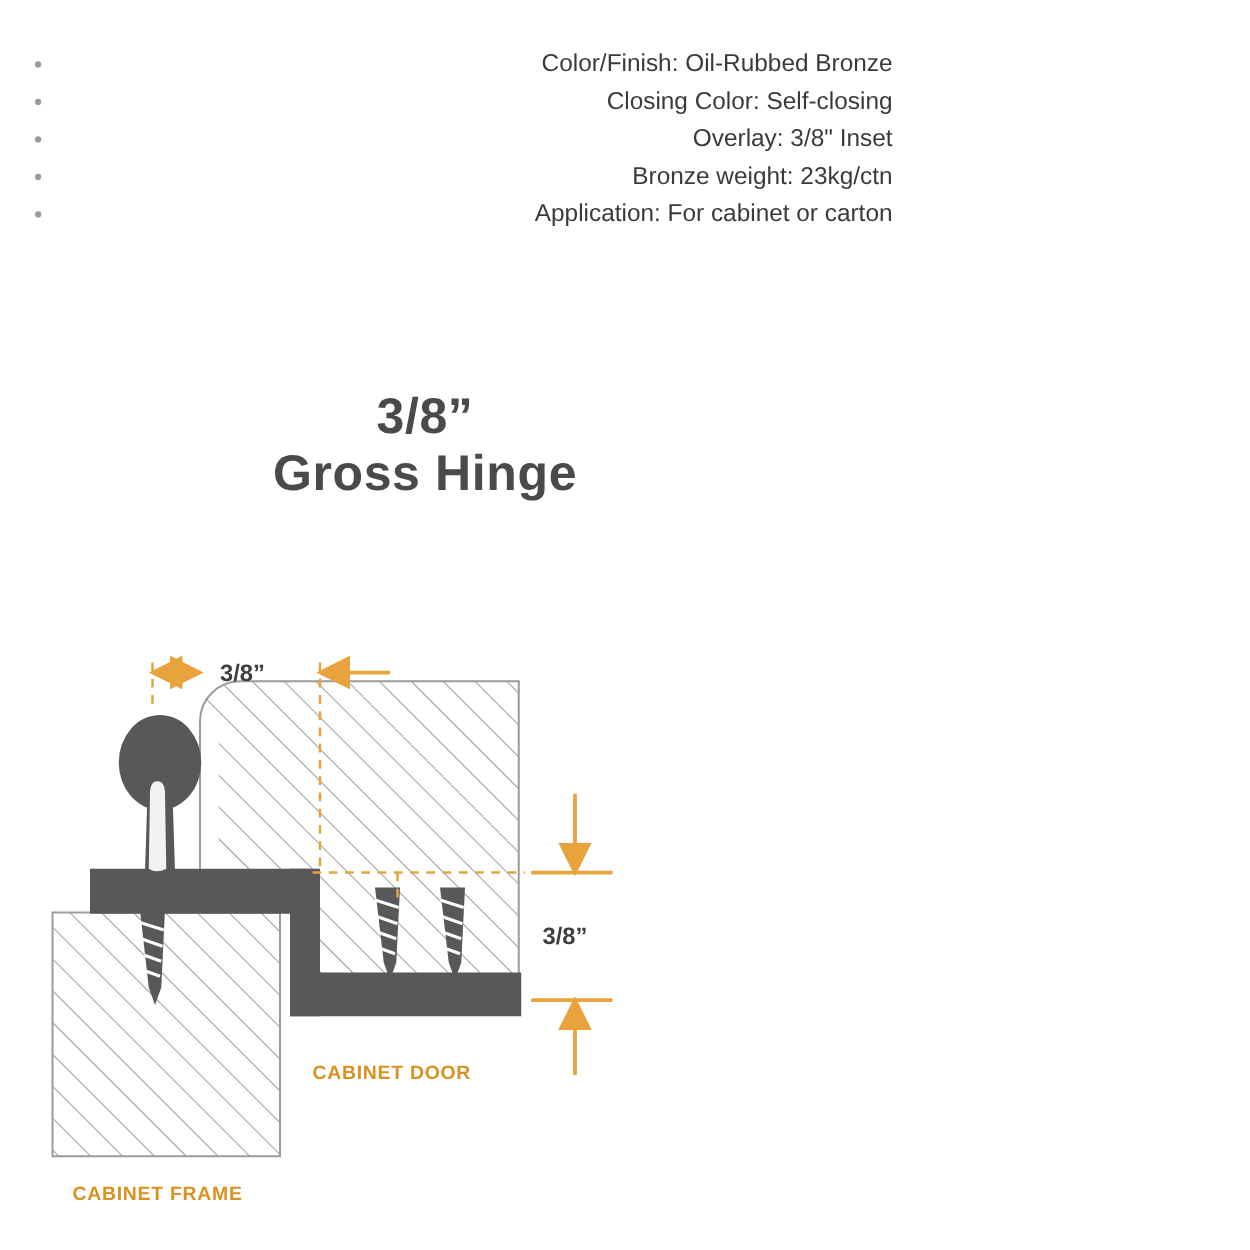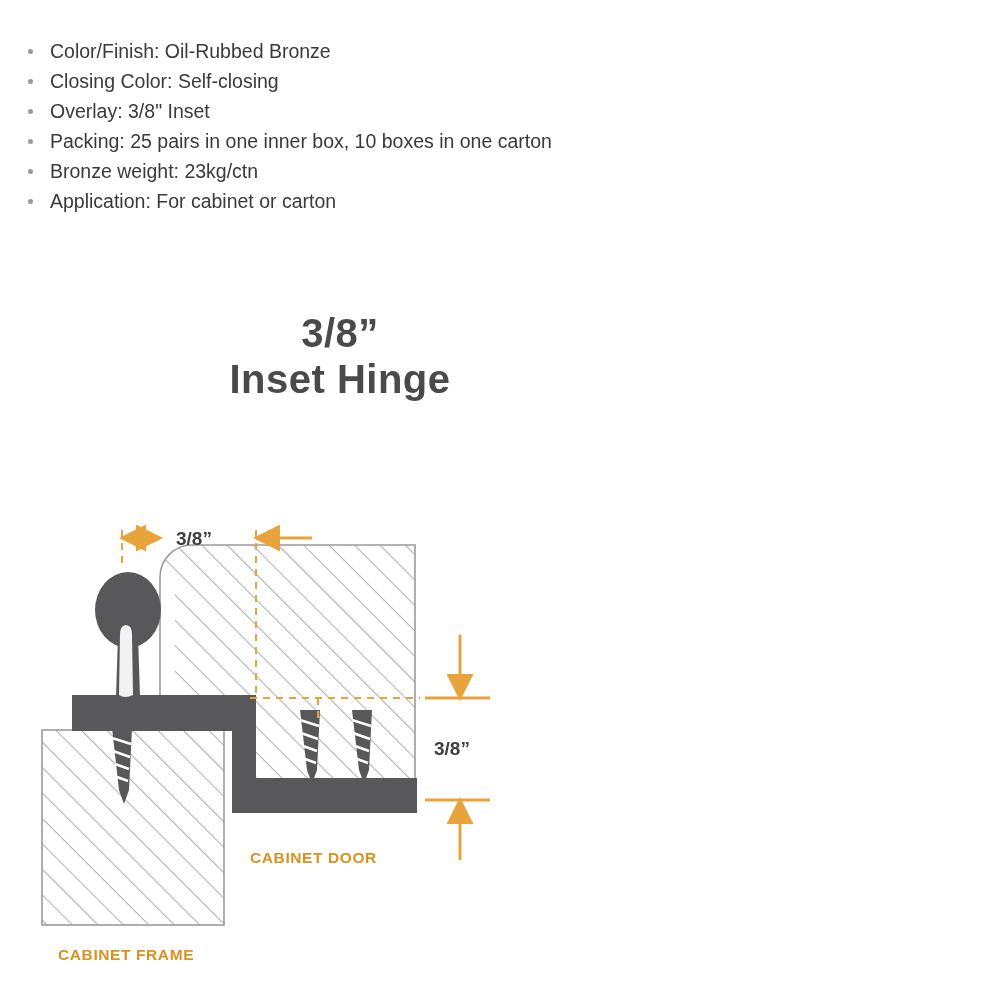--- a/index.html
+++ b/index.html
@@ -26,20 +26,21 @@
     margin: 0;
     padding: 0;
   }
   .spec-list li {
     position: relative;
     padding-left: 36px;
     font-size: 19.5px;
     line-height: 30px;
     color: #3a3a3a;
     white-space: nowrap;
+    text-align: right;
   }
   .spec-list li::before {
     content: "";
     position: absolute;
     left: 14px;
     top: 13px;
     width: 5px;
     height: 5px;
     border-radius: 50%;
     background: #9a9a9a;
@@ -93,28 +94,27 @@
     fill: #3f3f3f;
   }
 </style>
 </head>
 <body>
 
 <ul class="spec-list">
   <li>Color/Finish: Oil-Rubbed Bronze</li>
   <li>Closing Color: Self-closing</li>
   <li>Overlay: 3/8" Inset</li>
-  <li>Packing: 25 pairs in one inner box, 10 boxes in one carton</li>
   <li>Bronze weight: 23kg/ctn</li>
   <li>Application: For cabinet or carton</li>
 </ul>
 
 <div class="diagram-title">
   <span class="line1">3/8”</span>
-  <span class="line2">Inset Hinge</span>
+  <span class="line2">Gross Hinge</span>
 </div>
 
 <div class="drawing">
 <svg width="620" height="510" viewBox="0 0 620 510" xmlns="http://www.w3.org/2000/svg">
   <defs>
     <pattern id="hatch" width="18" height="18" patternTransform="rotate(135)" patternUnits="userSpaceOnUse">
       <line x1="0" y1="0" x2="0" y2="18" stroke="#9b9b9b" stroke-width="1.6"></line>
     </pattern>
     <marker id="arrR" markerWidth="9" markerHeight="9" refX="8" refY="4.5" orient="auto">
       <polygon points="0,0 9,4.5 0,9" fill="#E8A33D"></polygon>

